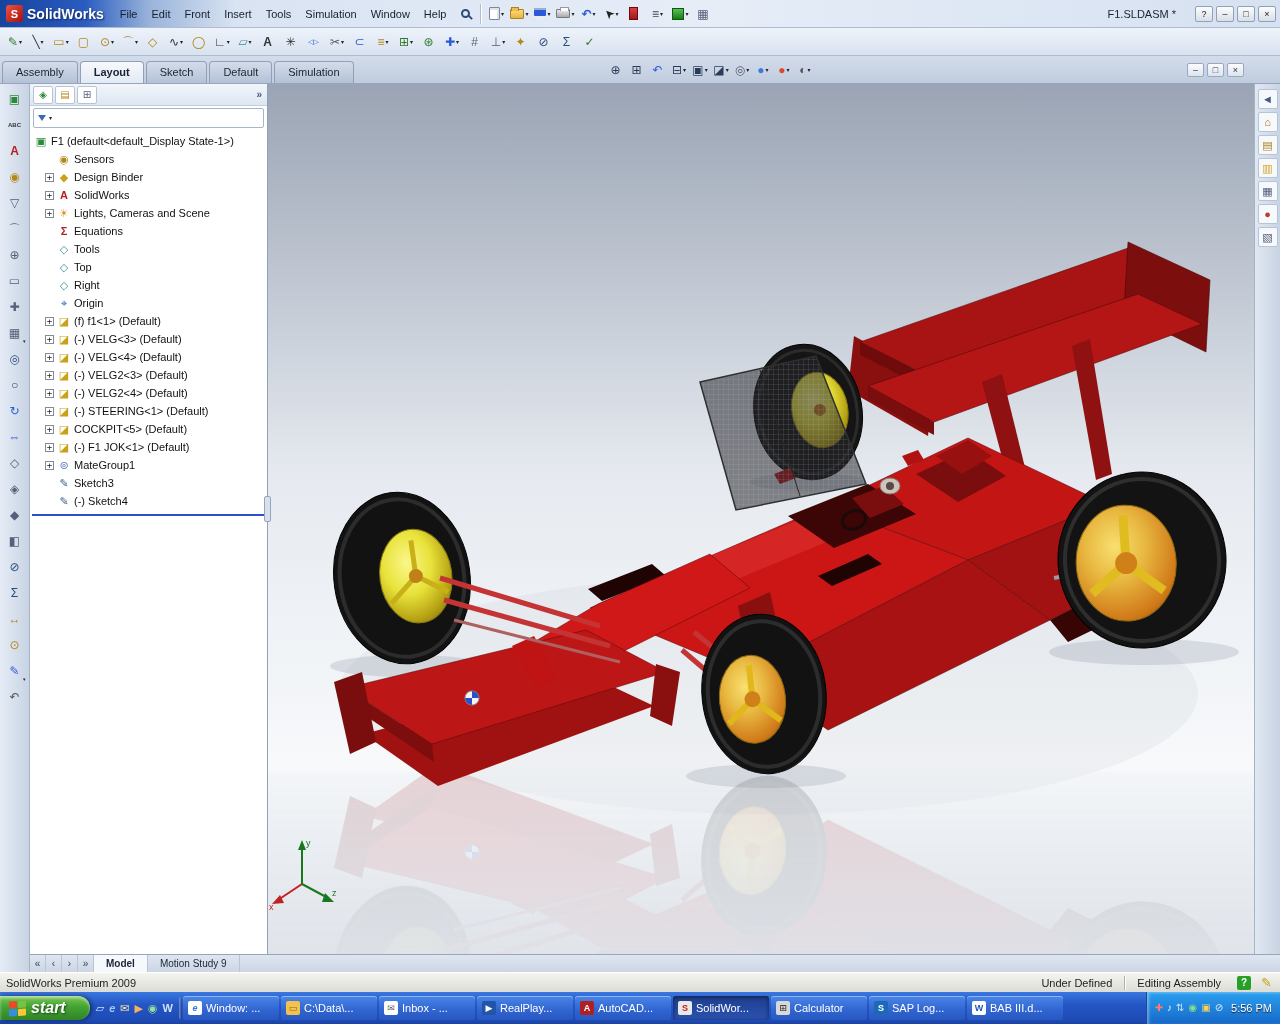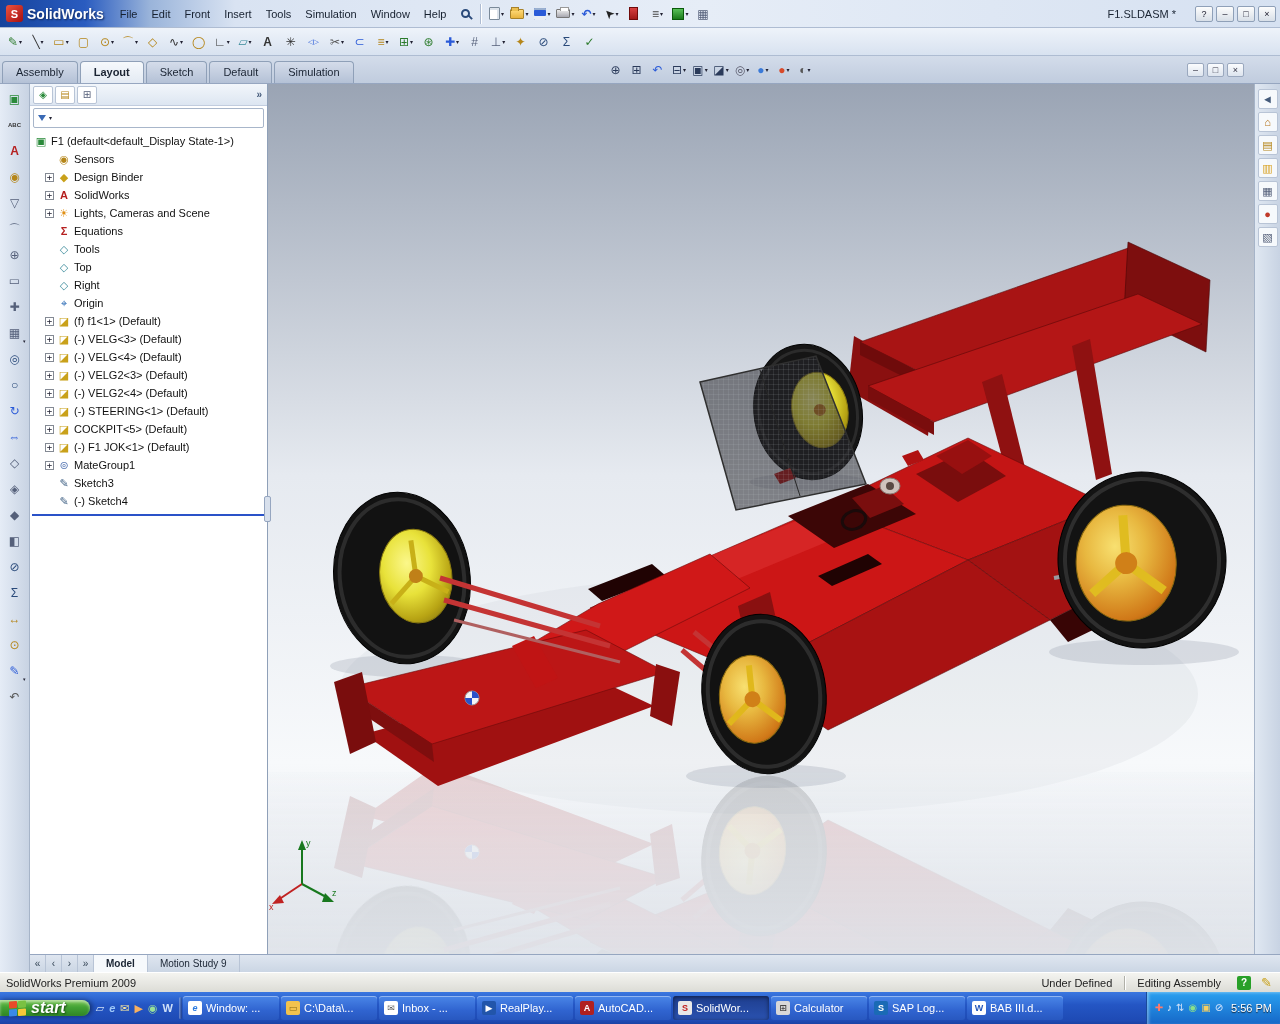--- a/index.html
+++ b/index.html
@@ -111,21 +111,21 @@
   .sflex{flex:1}
   .sdiv{width:1px;height:14px;background:#b0b0a8;box-shadow:1px 0 0 #fff;margin:0 2px}
   .sfield{padding:0 10px;white-space:nowrap}
   .shelp{width:14px;height:14px;background:#28a028;color:#fff;border-radius:2px;display:flex;align-items:center;
     justify-content:center;font-size:10px;font-weight:bold;margin-left:6px}
   .spencil{color:#c8a018;font-size:13px;margin-left:10px;margin-right:2px}
 
   
   .taskbar{height:32px;flex:none;display:flex;align-items:center;overflow:hidden;
     background:linear-gradient(#3a77e0,#2456c4 40%,#1e4ab4 90%,#1a42a4)}
-  .startbtn{height:16px;flex:none;display:flex;align-items:center;gap:5px;padding:0 24px 0 9px;
+  .startbtn{height:24px;flex:none;display:flex;align-items:center;gap:5px;padding:0 24px 0 9px;
     border-radius:0 14px 14px 0;background:linear-gradient(#79c653,#43a335 45%,#2f8424);
     box-shadow:inset 0 2px 3px rgba(255,255,255,.5),2px 0 5px rgba(0,0,0,.45);
     color:#fff;font-size:16px;font-weight:bold;font-style:italic;text-shadow:1px 1px 2px #1a4a10}
   .flag{width:17px;height:15px;display:grid;grid-template-columns:1fr 1fr;grid-template-rows:1fr 1fr;gap:1px;transform:skewY(-4deg)}
   .flag span{border-radius:1px}
   .f-r{background:#e84a2a}.f-g{background:#7ac142}.f-b{background:#3a8ae8}.f-y{background:#f8c838}
   .quick{display:flex;align-items:center;gap:5px;padding:0 6px;height:100%}
   .qbtn{font-size:11px;line-height:1}
   .qdiv{width:3px;height:22px;background:linear-gradient(90deg,rgba(255,255,255,.35),rgba(0,0,0,.25));border-radius:2px}
   .tasks{display:flex;align-items:center;flex:1;min-width:0;overflow:hidden}

